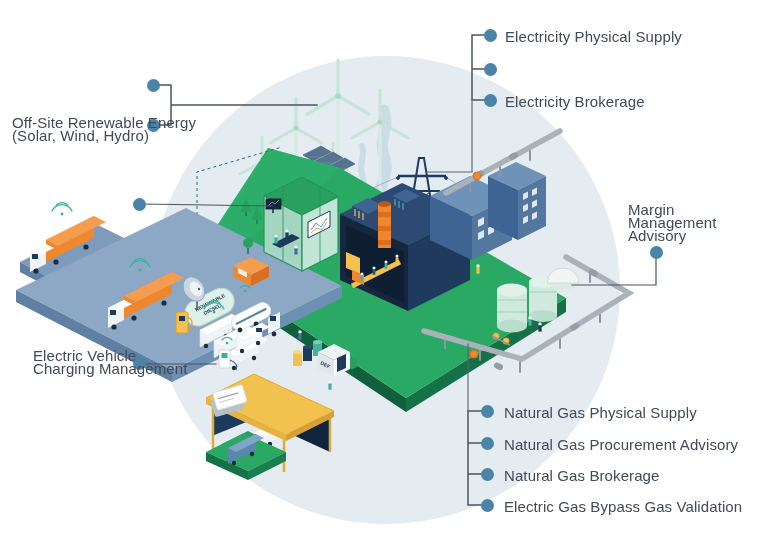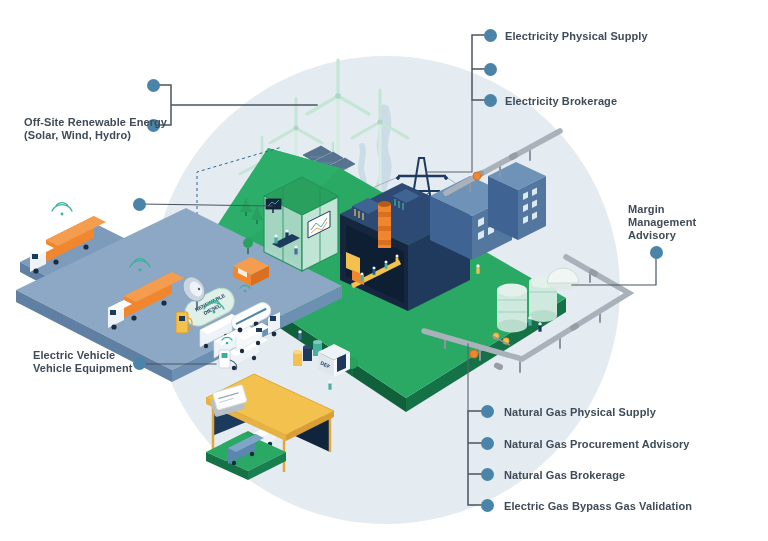--- a/index.html
+++ b/index.html
@@ -1,19 +1,19 @@
 <!DOCTYPE html>
 <html><head>
 <meta charset="utf-8">
 <style>
   html,body{margin:0;padding:0;background:#fff;}
   .stage{position:relative;width:768px;height:541px;background:#ffffff;overflow:hidden;
          font-family:"Liberation Sans",sans-serif;}
   #scene{position:absolute;left:0;top:0;}
-  .label{position:absolute;font-size:11px;font-weight:bold;color:#3f4b58;
+  .label{position:absolute;font-size:15px;font-weight:normal;color:#3f4b58;
          line-height:13px;white-space:pre-line;letter-spacing:.1px;}
   .dot{position:absolute;width:13px;height:13px;border-radius:50%;background:#4a84a8;}
   .logo{position:absolute;left:26px;top:448px;width:150px;height:80px;}
 </style>
 </head>
 <body>
 
 <div class="stage">
 
 <svg id="scene" width="768" height="541" viewBox="0 0 768 541">
@@ -502,24 +502,24 @@
   <span class="dot" style="left:133px;top:357px"></span>
   <span class="dot" style="left:484px;top:29px"></span>
   <span class="dot" style="left:484px;top:63px"></span>
   <span class="dot" style="left:484px;top:94px"></span>
   <span class="dot" style="left:650px;top:246px"></span>
   <span class="dot" style="left:481px;top:405px"></span>
   <span class="dot" style="left:481px;top:437px"></span>
   <span class="dot" style="left:481px;top:468px"></span>
   <span class="dot" style="left:481px;top:499px"></span>
 
-  <div class="label" style="left:24px;top:116px">Off-Site Renewable Energy
+  <div class="label" style="left:12px;top:116px">Off-Site Renewable Energy
 (Solar, Wind, Hydro)</div>
   <div class="label" style="left:33px;top:349px">Electric Vehicle
-Vehicle Equipment</div>
+Charging Management</div>
   <div class="label" style="left:505px;top:30px">Electricity Physical Supply</div>
   <div class="label" style="left:505px;top:95px">Electricity Brokerage</div>
   <div class="label" style="left:628px;top:203px">Margin
 Management
 Advisory</div>
   <div class="label" style="left:504px;top:438px">Natural Gas Procurement Advisory</div>
   <div class="label" style="left:504px;top:406px">Natural Gas Physical Supply</div>
   <div class="label" style="left:504px;top:469px">Natural Gas Brokerage</div>
   <div class="label" style="left:504px;top:500px">Electric Gas Bypass Gas Validation</div>
 

